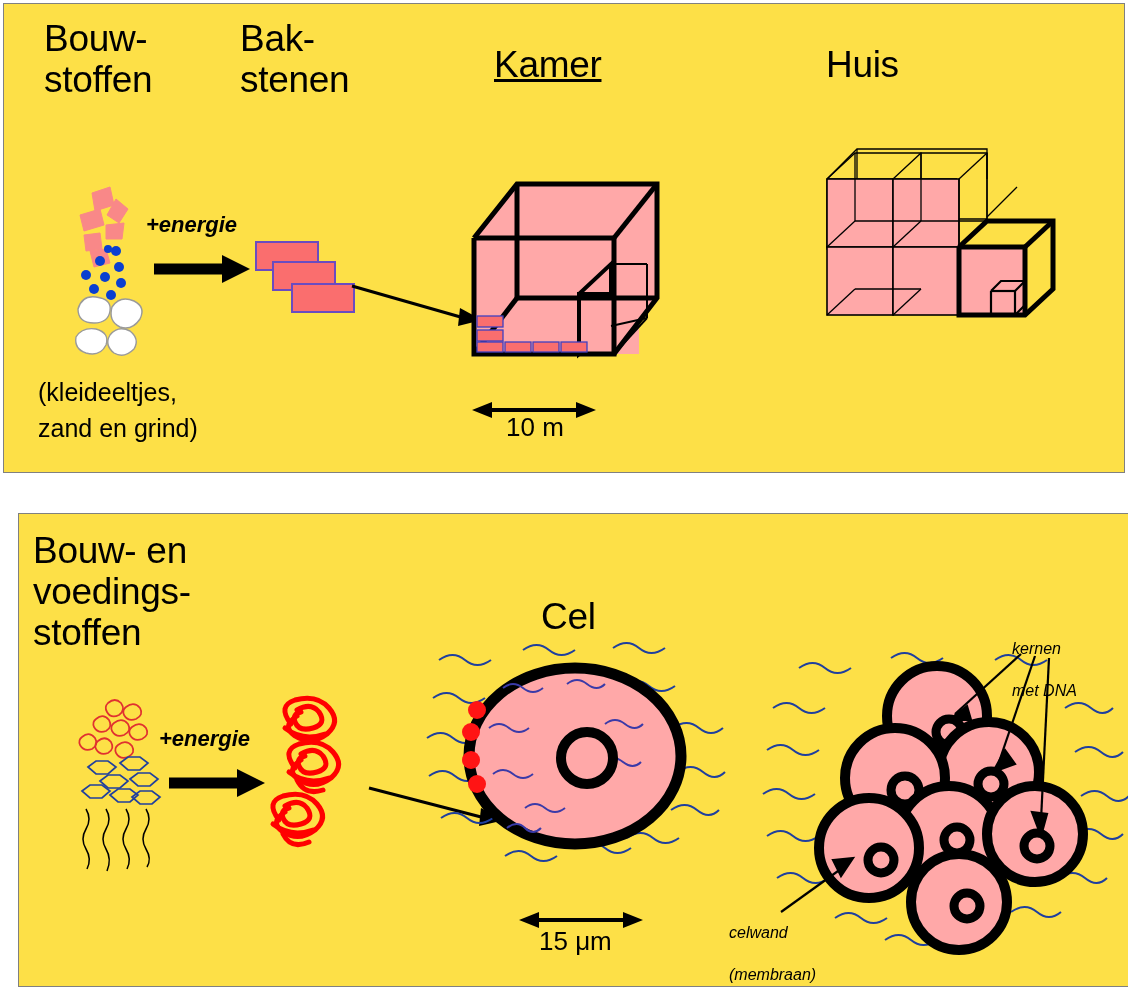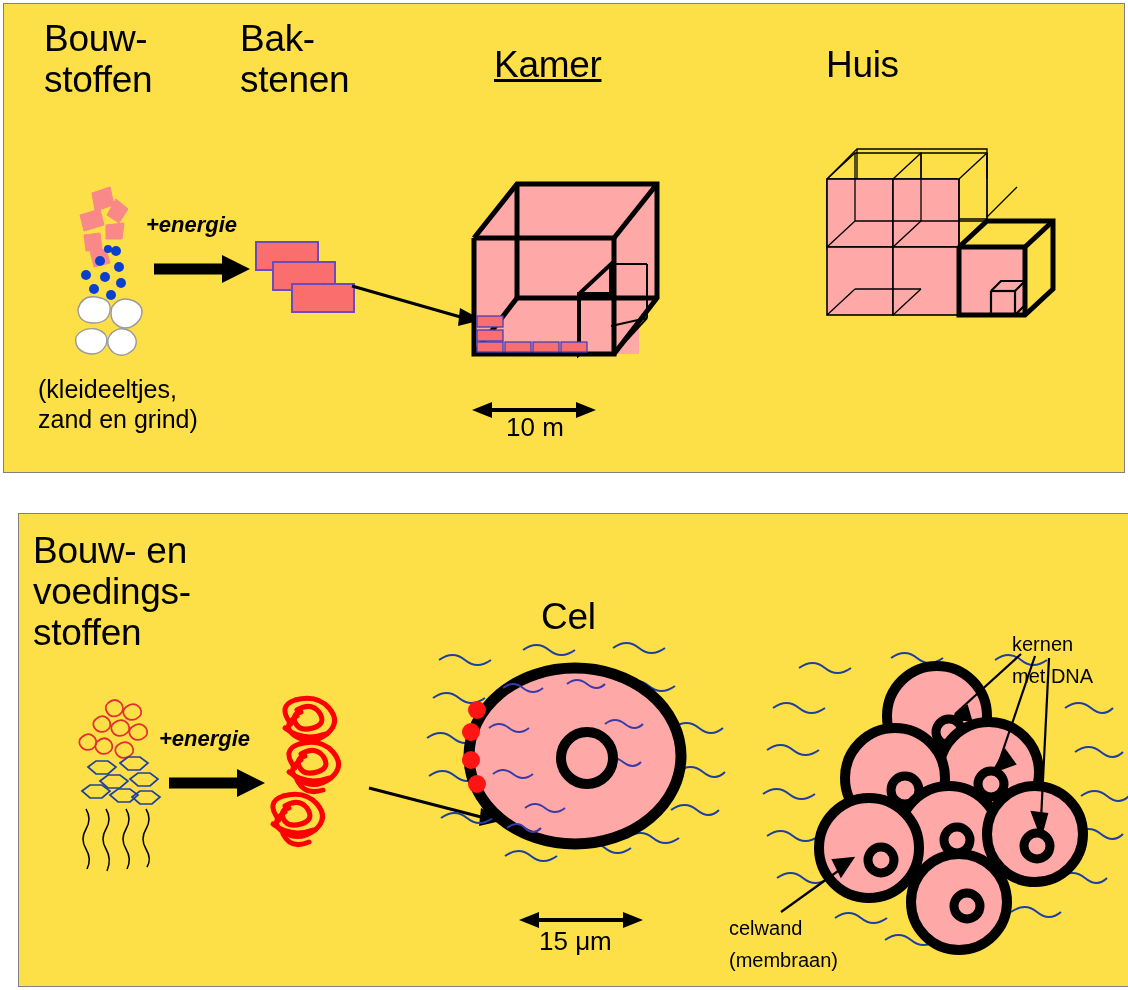--- a/index.html
+++ b/index.html
@@ -2,24 +2,24 @@
 <html><head>
 <meta charset="utf-8">
 <style>
   html,body{margin:0;padding:0;background:#fff;}
   body{width:1128px;height:990px;font-family:"Liberation Sans",sans-serif;overflow:hidden;}
   #stage{position:relative;width:1128px;height:990px;}
   .panel{position:absolute;border:1px solid #808080;background:#fde047;box-sizing:border-box;}
   #panel-top{left:3px;top:3px;width:1122px;height:470px;}
   #panel-bottom{left:18px;top:513px;width:1122px;height:474px;}
   .heading{position:absolute;font-size:37px;line-height:41px;color:#000;white-space:pre;letter-spacing:-0.3px;}
-  .caption{position:absolute;font-size:25px;line-height:30px;color:#000;white-space:pre;}
+  .caption{position:absolute;font-size:25px;line-height:36px;color:#000;white-space:pre;}
   .scalelabel{position:absolute;font-size:26px;color:#000;white-space:pre;}
   .energy{position:absolute;font-size:22px;font-style:italic;font-weight:bold;color:#000;white-space:pre;text-align:right;}
-  .annot{position:absolute;font-size:20px;color:#000;white-space:pre;line-height:32px;}
+  .annot{position:absolute;font-size:16px;font-style:italic;color:#000;white-space:pre;line-height:42px;}
   svg{position:absolute;left:0;top:0;overflow:visible;}
   .svgwrap{position:absolute;}
 </style>
 </head>
 <body>
 
 <div id="stage">
 
   <div class="panel" id="panel-top">
 

